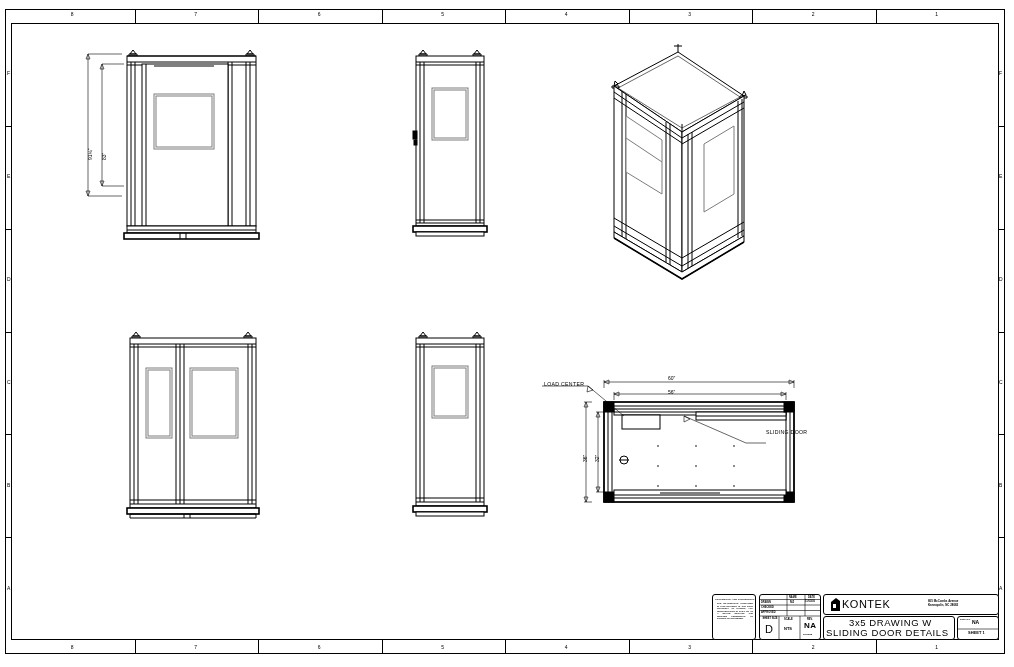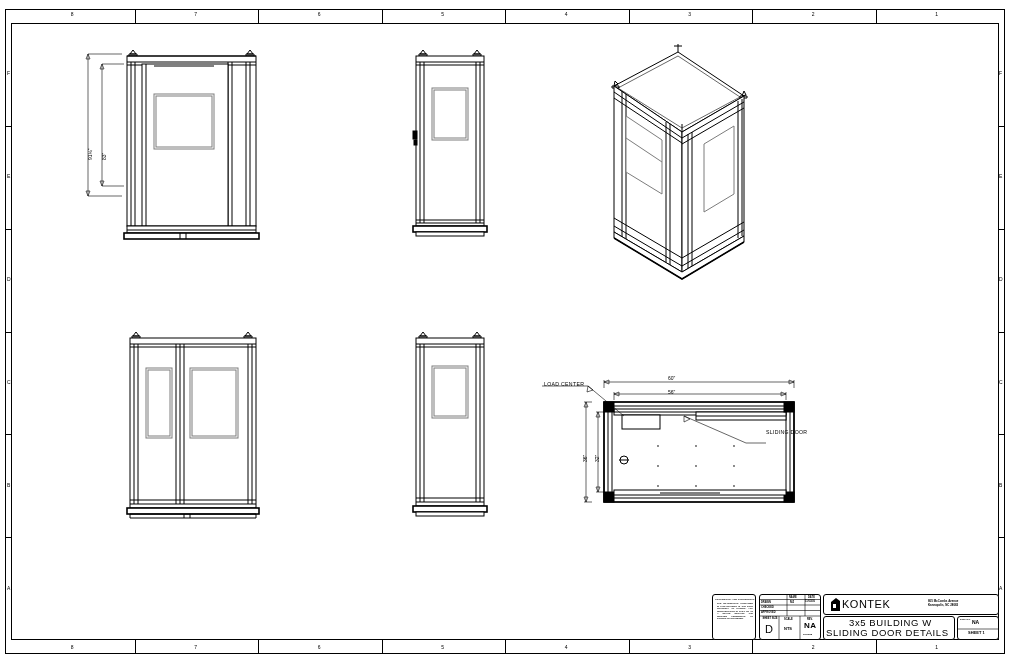--- a/index.html
+++ b/index.html
@@ -399,21 +399,21 @@
     <div class="tbr" style="left:111px;top:0px;width:176px;height:21px;"></div>
     <svg style="position:absolute;left:117px;top:4px;" width="12" height="14">
       <path d="M2,13 L2,4 L7,0 L11,3 L11,13 Z" fill="#000"></path>
       <rect x="4" y="6" width="3" height="4" fill="#fff"></rect>
     </svg>
     <div class="logotxt" style="left:130px;top:6px;">KONTEK</div>
     <div class="addr" style="left:216px;top:6px;">805 McCombs Avenue</div>
     <div class="addr" style="left:216px;top:9.5px;">Kannapolis, NC 28083</div>
 
     <div class="tbr" style="left:111px;top:22px;width:132px;height:24px;"></div>
-    <div class="tbig" style="left:137px;top:23px;">3x5 BUILDING W</div>
+    <div class="tbig" style="left:137px;top:23px;">3x5 DRAWING W</div>
     <div class="tbig" style="left:114px;top:33px;">SLIDING DOOR DETAILS</div>
 
     <div class="tbr" style="left:245px;top:22px;width:42px;height:24px;"></div>
     <svg style="position:absolute;left:245px;top:22px;" width="42" height="24">
       <path class="lnT" d="M0,13 h42"></path>
     </svg>
     <div class="tiny" style="left:248px;top:23.5px;font-size:2.4px;">DWG NO.</div>
     <div class="tval" style="left:260px;top:26px;font-size:5px;">NA</div>
     <div class="tval" style="left:256px;top:37px;font-size:4px;">SHEET 1</div>
   </div>

